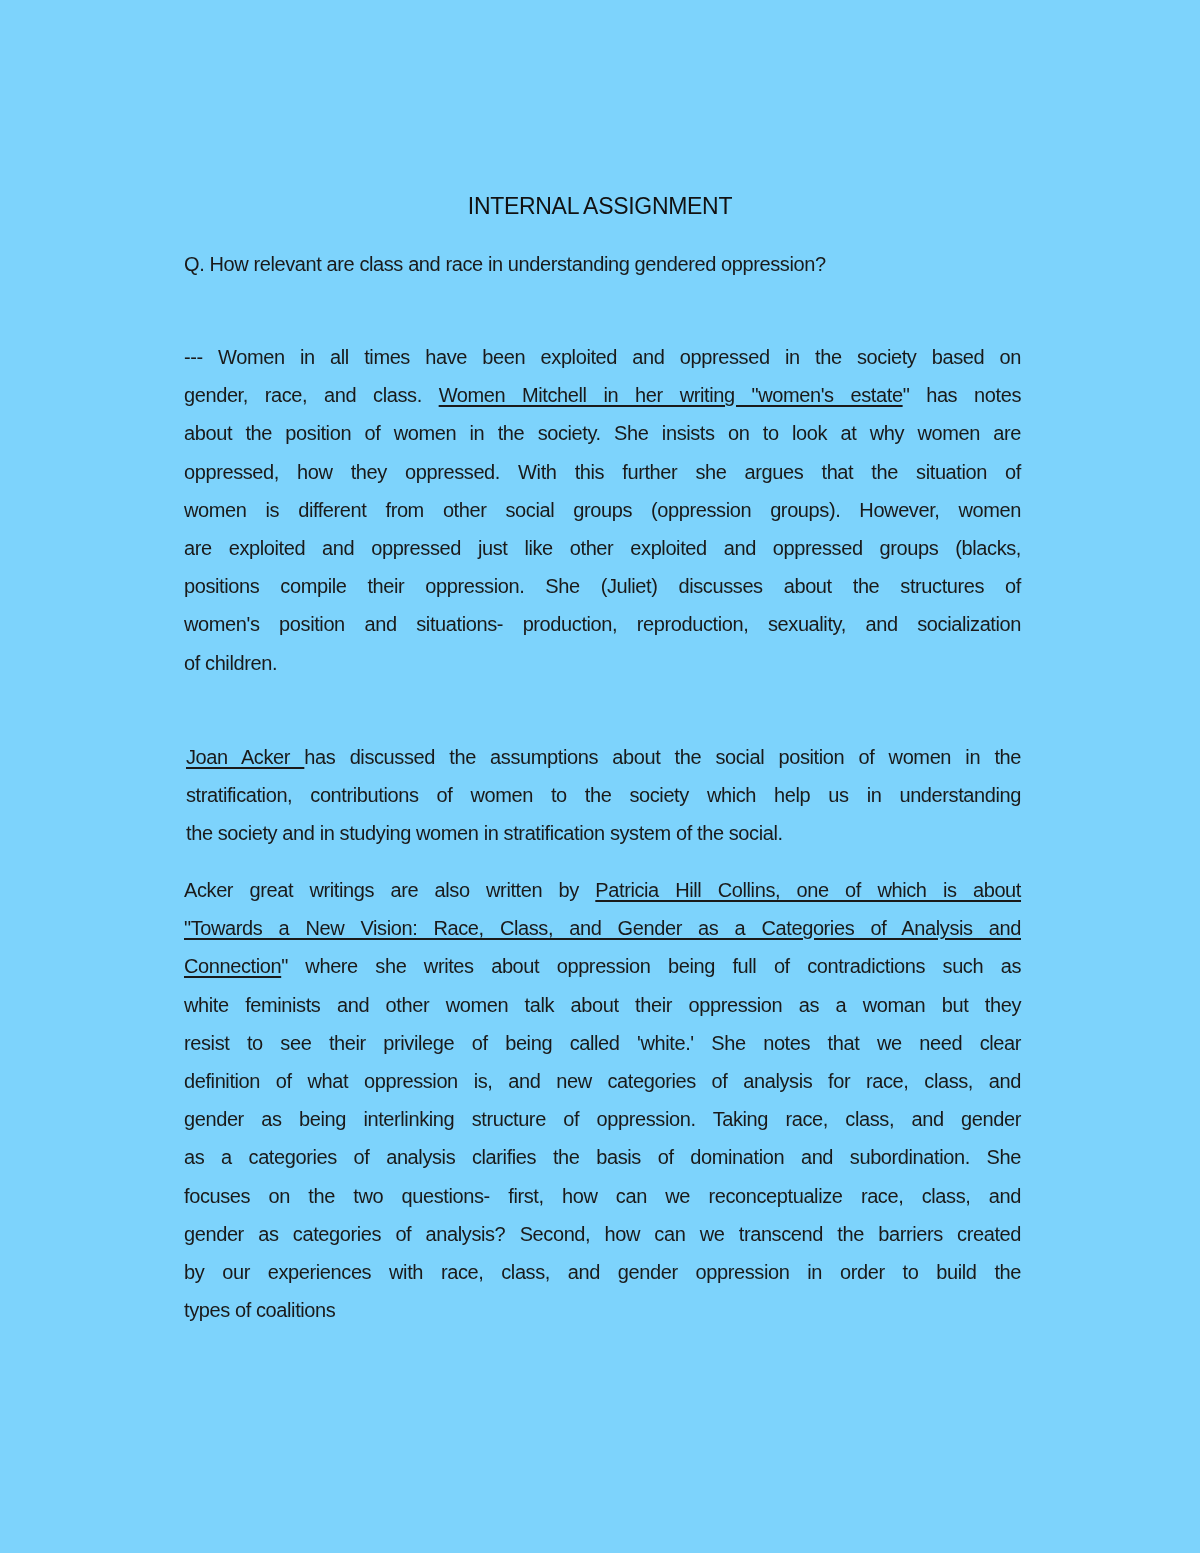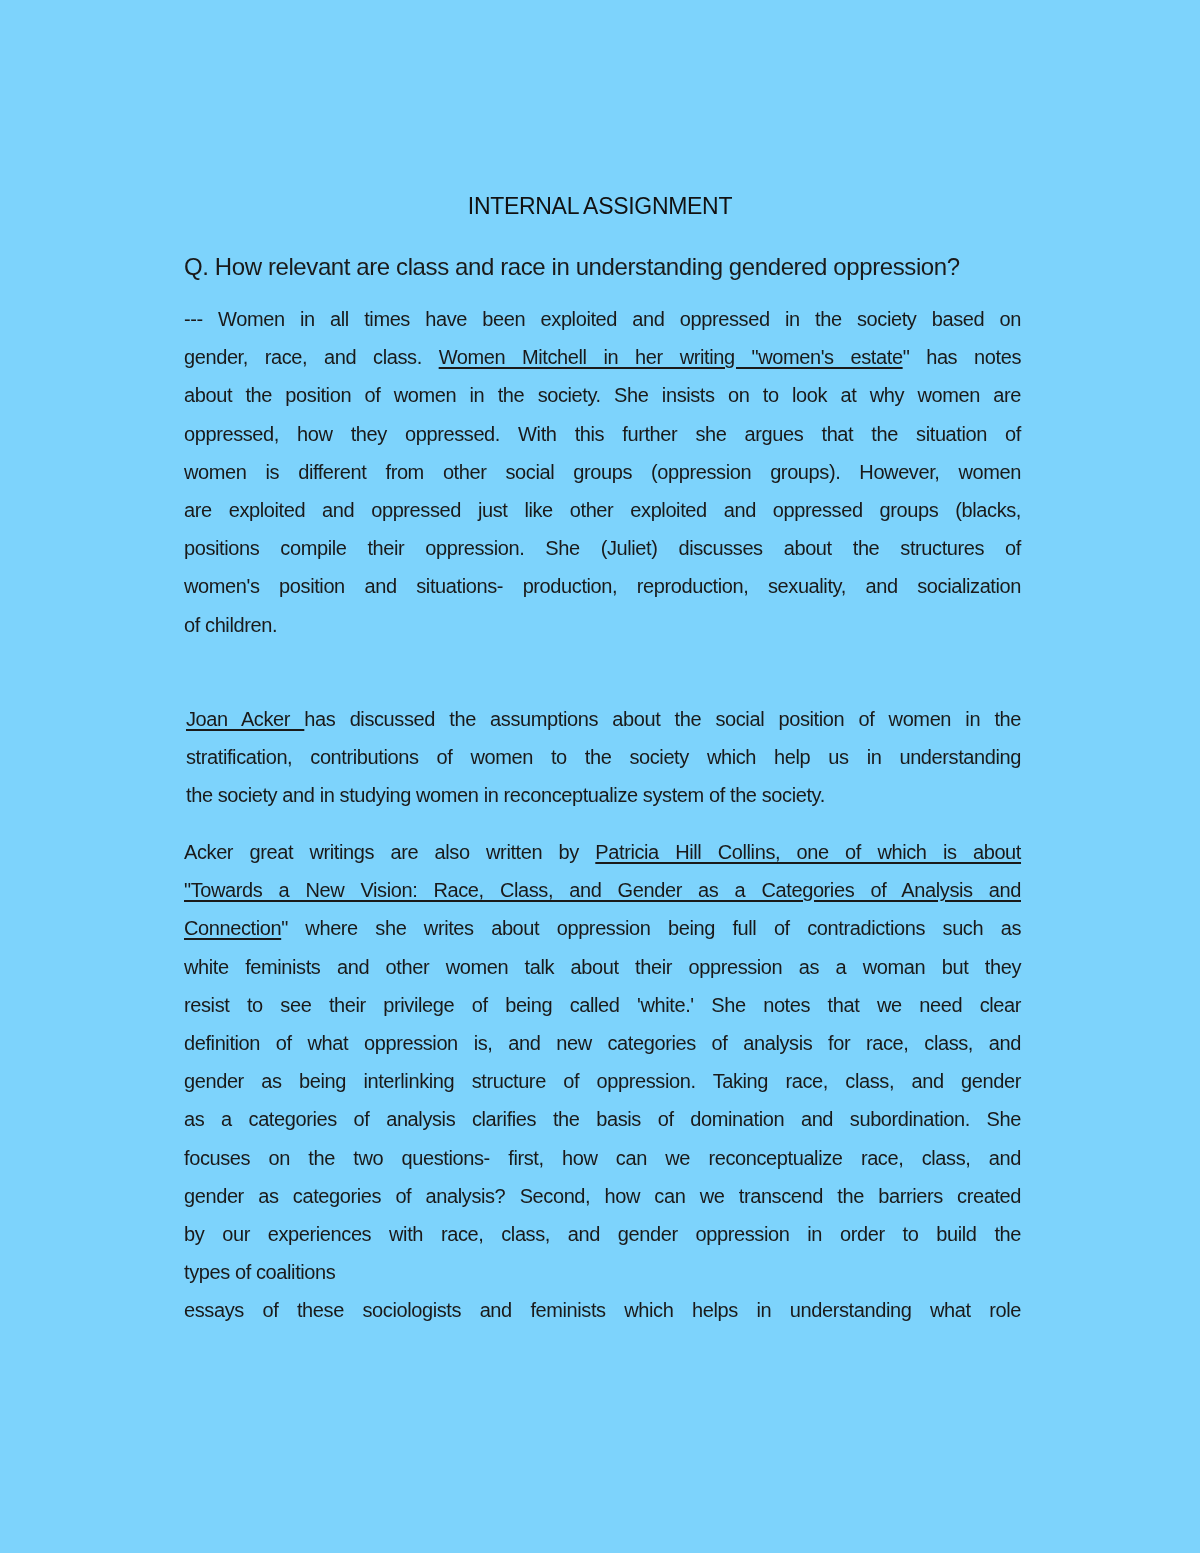--- a/index.html
+++ b/index.html
@@ -30,28 +30,29 @@
       width: 1200px;
       text-align: center;
       font-size: 23px;
       letter-spacing: -0.3px;
       color: #111;
     }
     .question {
       position: absolute;
       top: 253px;
       left: 184px;
-      font-size: 24px;
+      font-size: 20px;
       letter-spacing: -0.4px;
       white-space: nowrap;
     }
     .para {
       position: absolute;
       left: 184px;
       width: 837px;
+      margin-top: 38px;
     }
     .line {
       height: 38.2px;
       line-height: 26px;
       font-size: 20px;
       letter-spacing: -0.4px;
       text-align: justify;
       text-align-last: justify;
       white-space: normal;
       word-spacing: 0px;
@@ -83,30 +84,29 @@
       <div class="line"><span>oppressed, how they oppressed.  With this further she argues that the situation of</span></div>
       <div class="line"><span>women is different from other social groups  (oppression groups). However, women</span></div>
       <div class="line"><span>are exploited and oppressed just like other exploited and  oppressed groups (blacks,</span></div>
       <div class="line"><span>positions compile their oppression. She (Juliet) discusses about the structures  of</span></div>
       <div class="line"><span>women's position and situations- production, reproduction, sexuality, and socialization</span></div>
       <div class="line last"><span>of  children.</span></div>
     </div>
   <div class="para" id="p2">
       <div class="line"><span class="u">Joan Acker </span><span>has discussed the assumptions about the social position of women in the</span></div>
       <div class="line"><span>stratification, contributions of women to the society which help us in understanding</span></div>
-      <div class="line last"><span>the society  and in studying women in reconceptualize system of the society.</span></div>
+      <div class="line last"><span>the society  and in studying women in stratification system of the social.</span></div>
     </div>
   <div class="para" id="p3">
       <div class="line"><span>Acker great writings are also written by </span><span class="u">Patricia Hill Collins, one of which is about</span></div>
       <div class="line"><span class="u">"Towards  a New Vision: Race, Class, and Gender as a Categories of Analysis and</span></div>
       <div class="line"><span class="u">Connection</span><span>" where  she writes about oppression being full of contradictions such as</span></div>
       <div class="line"><span>white feminists and other  women talk about their oppression as a woman but they</span></div>
       <div class="line"><span>resist to see their privilege of being  called 'white.' She notes that we need clear</span></div>
       <div class="line"><span>definition of what oppression is, and new categories  of analysis for race, class, and</span></div>
       <div class="line"><span>gender as being interlinking structure of oppression. Taking  race, class, and gender</span></div>
       <div class="line"><span>as a categories of analysis clarifies the basis of domination and  subordination. She</span></div>
       <div class="line"><span>focuses on the two questions- first, how can we reconceptualize race, class,  and</span></div>
       <div class="line"><span>gender as categories of analysis? Second, how can we transcend the barriers created</span></div>
       <div class="line"><span>by our  experiences with race, class, and gender oppression in order to build the</span></div>
       <div class="line last"><span>types of coalitions</span></div>
-      <div class="line"><span>essays of  these sociologists and feminists which helps in understanding what role</span></div>
     </div>
 </div>
 
 </body></html>

